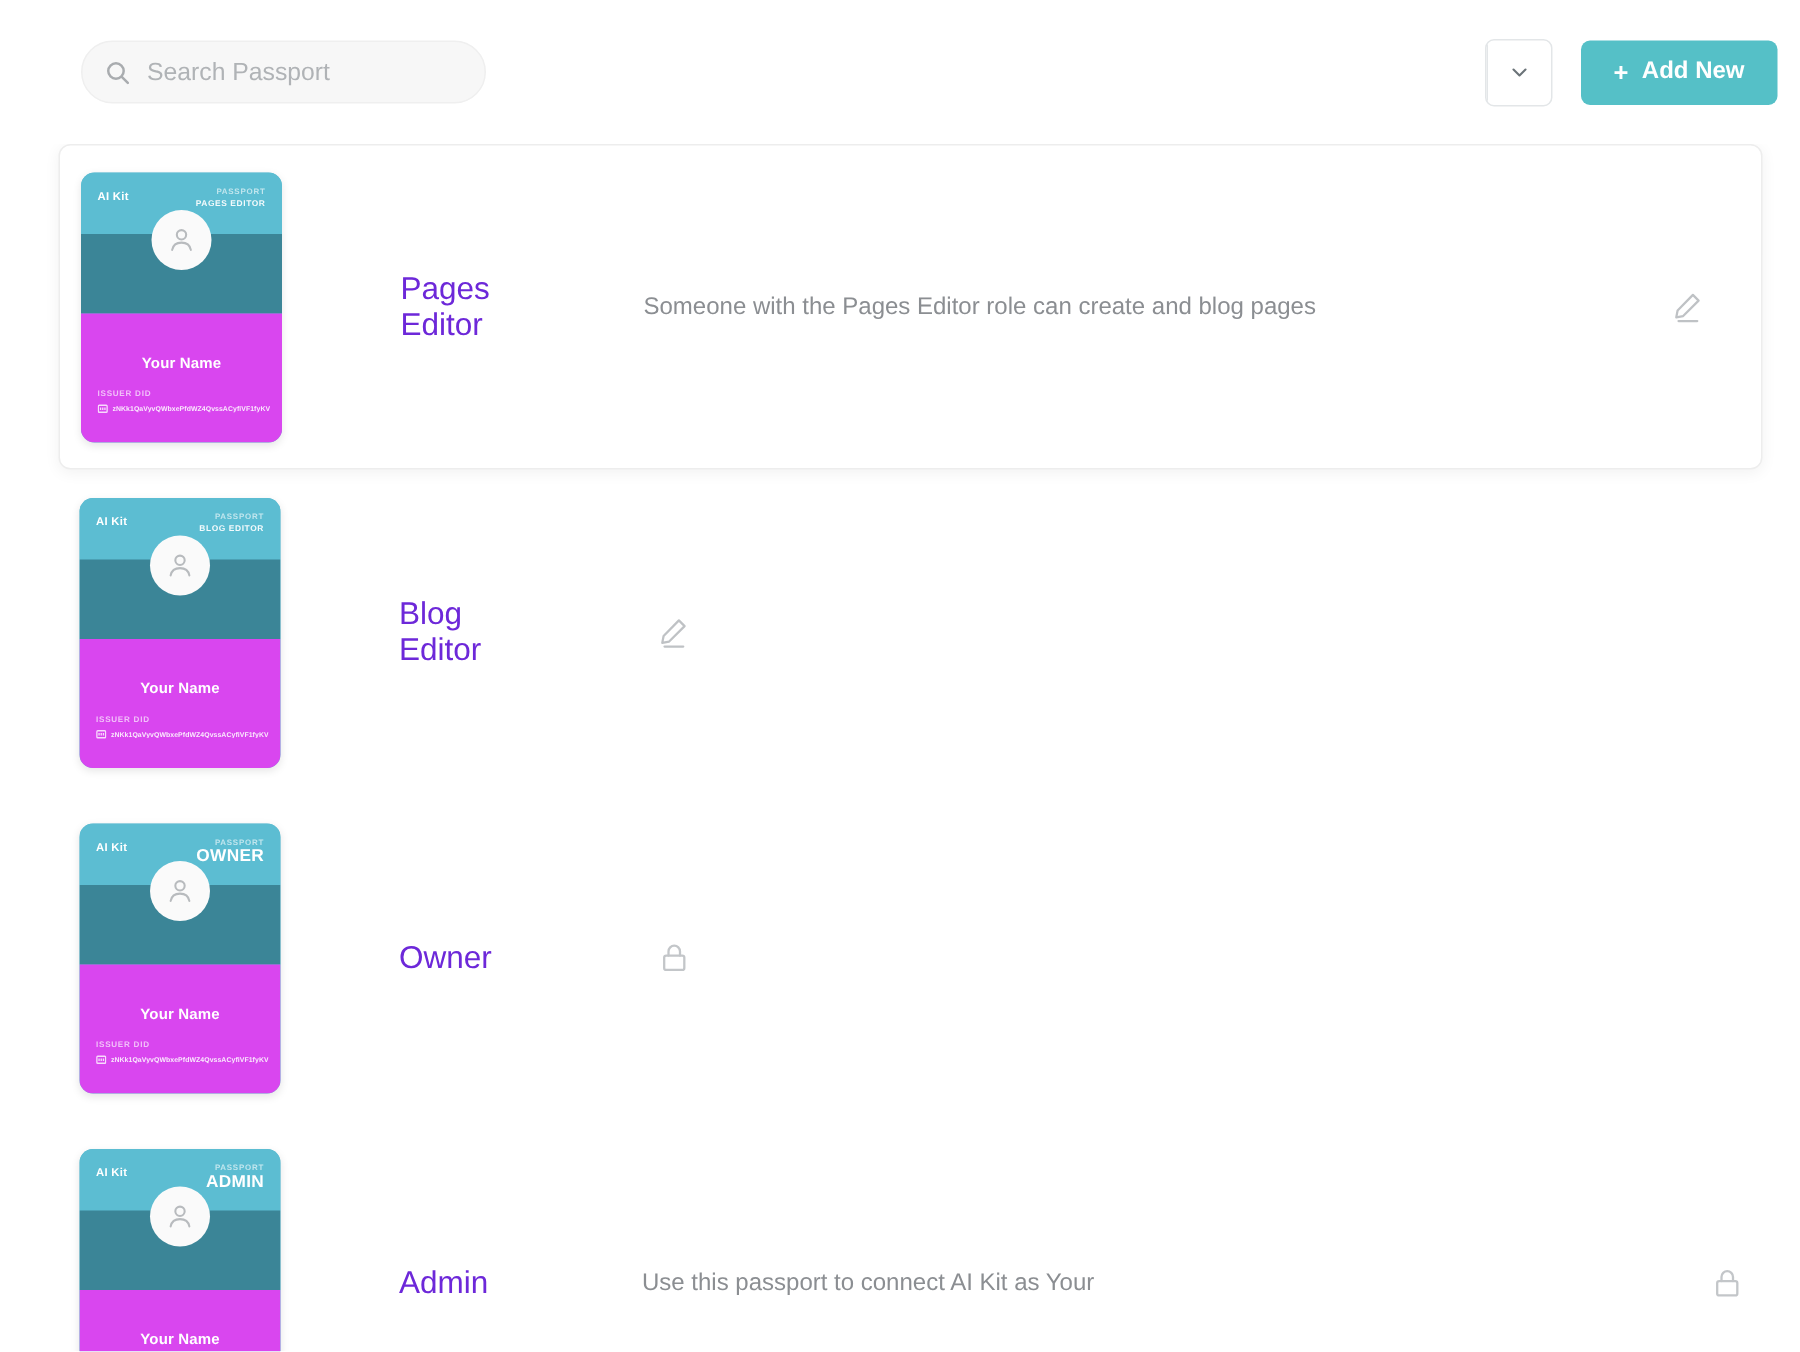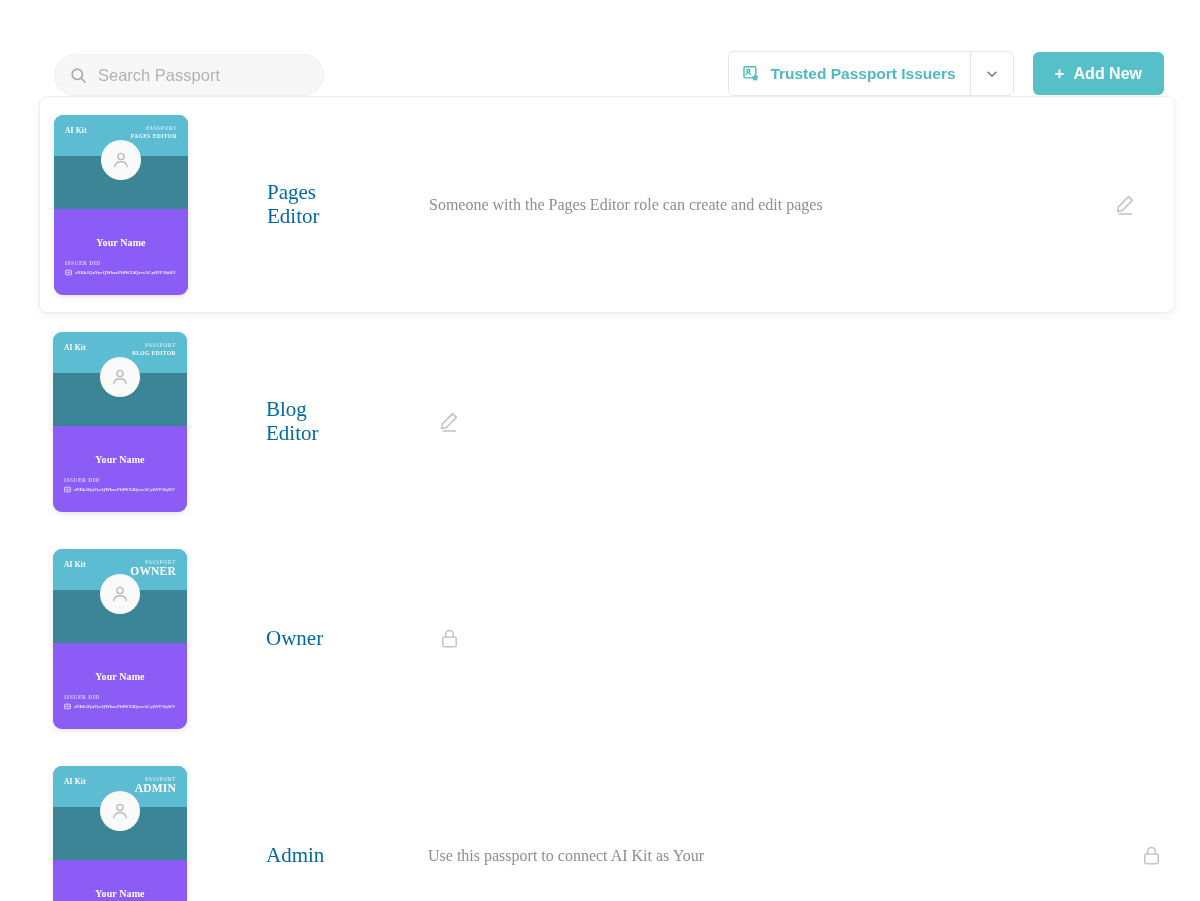--- a/index.html
+++ b/index.html
@@ -20,22 +20,22 @@
     overflow: hidden;
     box-sizing: border-box;
   }
 
   
   .toolbar {
     position: absolute;
     top: 0; left: 0; right: 0;
     height: 96px;
     display: flex;
-    align-items: flex-end;
-    padding: 0 36px 0 54px;
+    align-items: center;
+    padding: 0 15px 0 54px;
     box-sizing: border-box;
   }
   .search-box {
     display: flex;
     align-items: center;
     width: 270px;
     height: 42px;
     background: #f7f7f7;
     border: 1px solid #efefef;
     border-radius: 21px;
@@ -110,21 +110,20 @@
     font-weight: bold;
     white-space: nowrap;
   }
   .add-plus { font-size: 17px; font-weight: bold; line-height: 1; }
 
   
   .list {
     position: absolute;
     top: 96px; left: 0; right: 0; bottom: 0;
     overflow: hidden;
-    font-family: Liberation Serif, serif;
   }
   .row {
     position: relative;
     display: flex;
     align-items: center;
     height: 217px;
     box-sizing: border-box;
     padding-left: 53px;
     padding-right: 26px;
   }
@@ -203,21 +202,21 @@
     border-radius: 50%;
     background: #fafafa;
     display: flex;
     align-items: center;
     justify-content: center;
     z-index: 3;
   }
   .pc-body {
     position: relative;
     height: 86px;
-    background: #8b5cf6;
+    background: #d946ef;
     padding-top: 28px;
     box-sizing: border-box;
   }
   .pc-name {
     text-align: center;
     font-size: 10px;
     font-weight: bold;
     color: #ffffff;
     letter-spacing: 0.1px;
   }
@@ -244,21 +243,21 @@
     text-overflow: clip;
     max-width: 108px;
   }
 
   
   .row-title {
     flex: 0 0 auto;
     width: 160px;
     margin-left: 79px;
     font-size: 21px;
-    color: #0369a1;
+    color: #6d28d9;
     line-height: 1.12;
     white-space: pre-line;
   }
   .row-desc {
     flex: 1 1 auto;
     font-size: 16px;
     color: #8b8e92;
     margin-left: 2px;
   }
   .row-action {
@@ -284,31 +283,20 @@
           <circle cx="10.5" cy="10.5" r="6.5"></circle>
           <line x1="15.6" y1="15.6" x2="20.5" y2="20.5"></line>
         </svg>
       </span>
       <input class="search-input" type="text" value="" placeholder="Search Passport" style="">
     </div>
 
     <div class="toolbar-right">
 
       <div class="issuers-group">
-        <button class="issuers-btn">
-          <span style="display:flex;">
-            <svg width="19" height="19" viewBox="0 0 24 24" fill="none" stroke="#4fb9c2" stroke-width="1.8" stroke-linecap="round" stroke-linejoin="round">
-              <rect x="2.5" y="3.5" width="15" height="14" rx="1.6"></rect>
-              <circle cx="8" cy="8.6" r="1.9"></circle>
-              <path d="M5.2 13.4c.5-1.5 1.6-2.2 2.8-2.2s2.3.7 2.8 2.2"></path>
-              <path d="M16.6 14.2l.95 1.95 2.15.31-1.55 1.5.37 2.14-1.92-1.01-1.92 1.01.37-2.14-1.55-1.5 2.15-.31z"></path>
-            </svg>
-          </span>
-          <span>Trusted Passport Issuers</span>
-        </button>
         <div class="issuers-caret">
           <span style="display:flex;">
             <svg width="16" height="16" viewBox="0 0 24 24" fill="none" stroke="#6b7378" stroke-width="2.1" stroke-linecap="round" stroke-linejoin="round">
               <polyline points="6 9.5 12 15.5 18 9.5"></polyline>
             </svg>
           </span>
         </div>
       </div>
 
       <button class="add-new-btn">
@@ -347,21 +335,21 @@
       <line x1="12" y1="9" x2="12" y2="15"></line>
       <line x1="17" y1="9" x2="17" y2="15"></line>
                 </svg>
               </span>
           <span class="pc-did-value">zNKk1QaVyvQWbxePfdWZ4QvssACyfiVF1fyKV</span>
         </div>
       </div>
     </div>
     <div class="row-title">Pages
 Editor</div>
-    <div class="row-desc">Someone with the Pages Editor role can create and edit pages</div>
+    <div class="row-desc">Someone with the Pages Editor role can create and blog pages</div>
     <div class="row-action">
       <span style="display:flex;">
             <svg width="24" height="24" viewBox="0 0 24 24" fill="none" stroke="#bfc2c5" stroke-width="1.5" stroke-linecap="round" stroke-linejoin="round">
       <path d="M15.6 3.6l3.8 3.8L9.1 17.7l-4.6.9.9-4.6z"></path>
       <line x1="6" y1="21" x2="18.5" y2="21"></line>
             </svg>
           </span>
     </div>
       </div>
       <div class="row">

